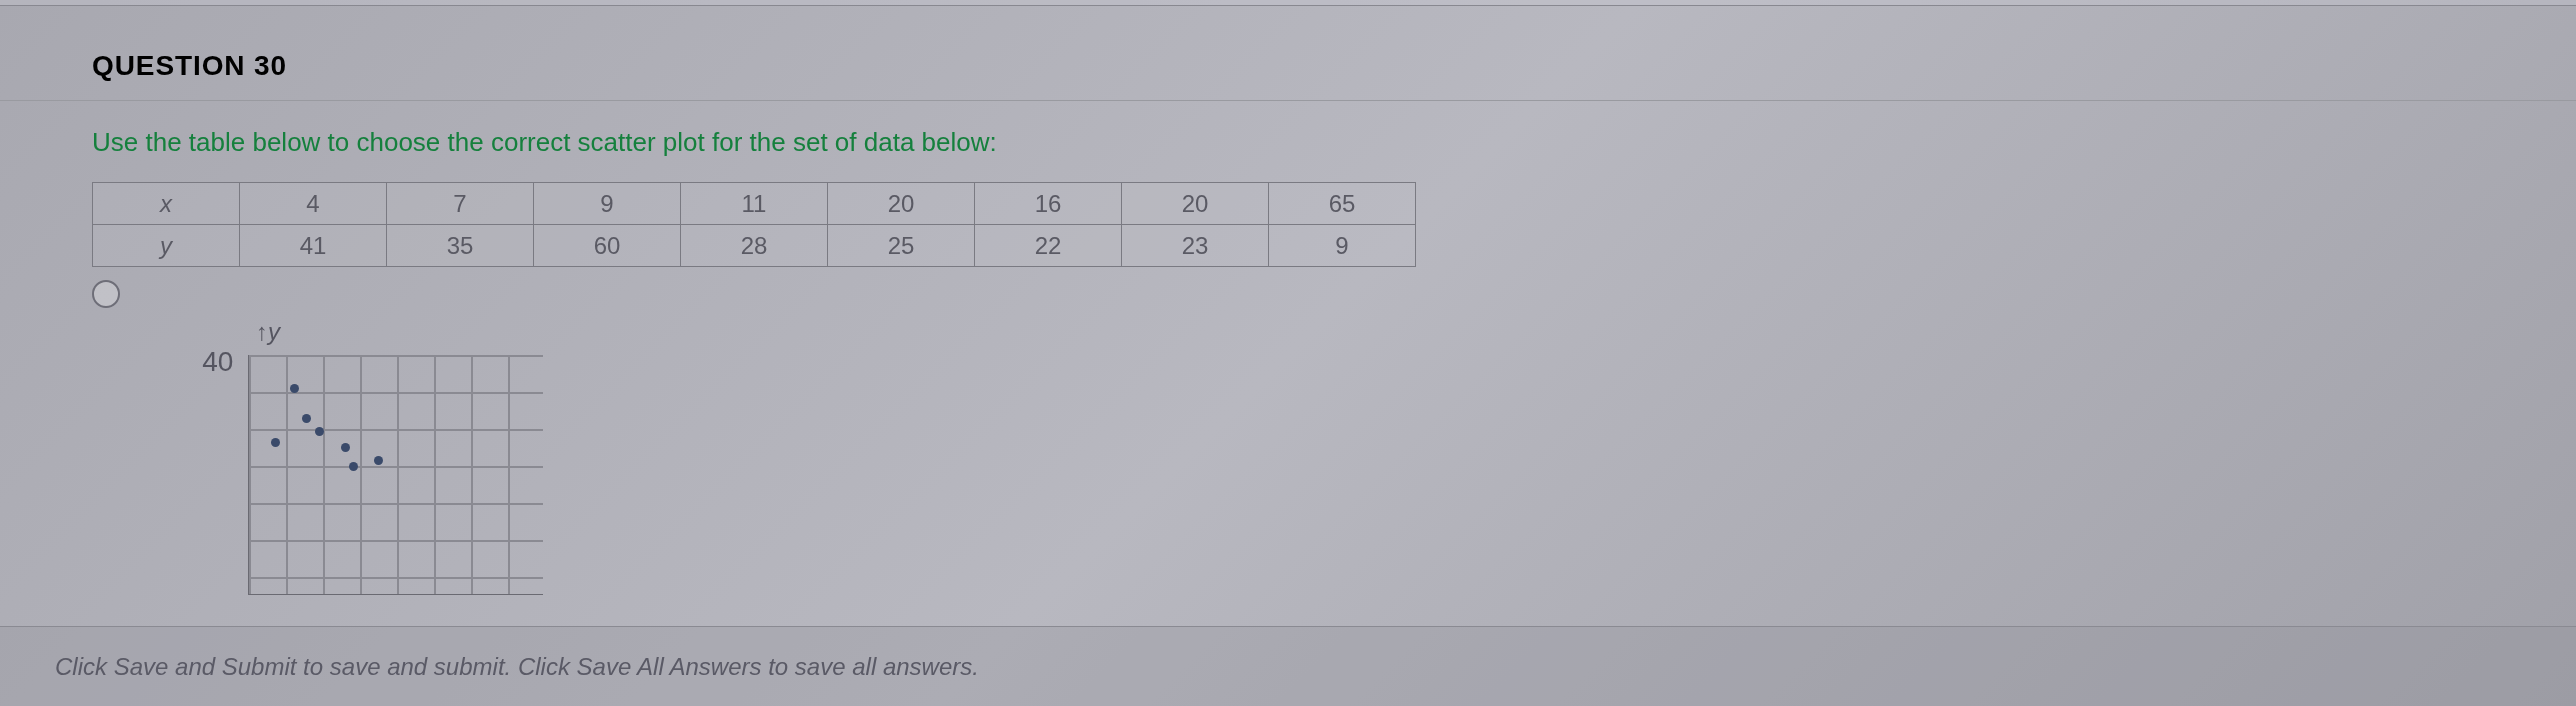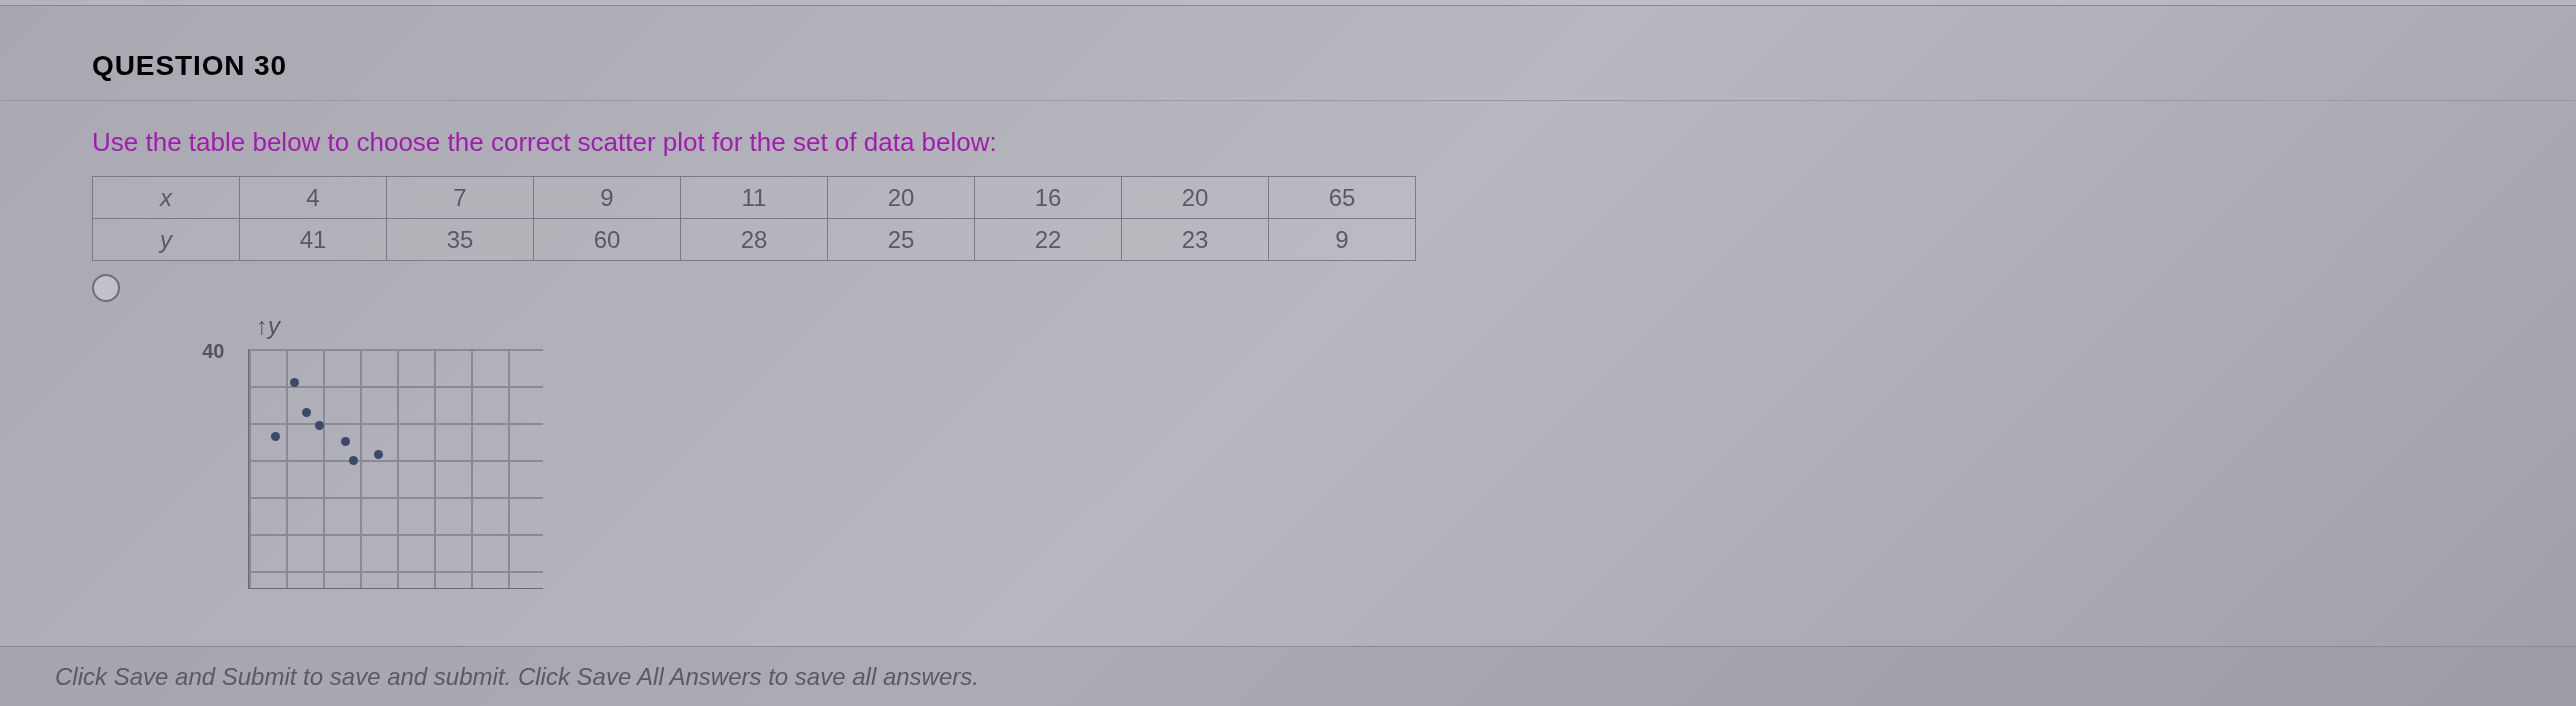--- a/index.html
+++ b/index.html
@@ -23,22 +23,22 @@
     font-weight: 700;
     color: #000000;
     letter-spacing: 0.9px;
     border-bottom: 1.8px solid #999aa0;
   }
   .question-body {
     padding: 26px 92px 0 92px;
   }
   .prompt {
     font-size: 26px;
-    color: #a21caf;
-    margin-bottom: 18px;
+    color: #15803d;
+    margin-bottom: 24px;
   }
   table.data {
     border-collapse: collapse;
     margin-bottom: 9.2px;
   }
   table.data td {
     border: 1.8px solid #7a7a82;
     width: 147px;
     height: 42px;
     text-align: center;
@@ -55,24 +55,24 @@
   .scatter-wrap { position: relative; width: 387px; height: 295px; margin-left: 101px; margin-top: 9.2px; }
   .scatter-grid {
     position: absolute; left: 55px; top: 37px; width: 295px; height: 240px;
     background:
       repeating-linear-gradient(to right, #8a8a92 0 1.8px, transparent 1.8px 37px),
       repeating-linear-gradient(to bottom, #8a8a92 0 1.8px, transparent 1.8px 37px);
     border: 1.8px solid #6a6a72;
     border-top: none; border-right: none;
   }
   .axis-y-label { position:absolute; left: 63px; top: 0; font-size: 24px; font-style: italic; color:#555560; }
-  .scatter-tick40 { position:absolute; left: 9.2px; top: 28px; font-size: 20px; color:#555560;font-weight:bold; }
+  .scatter-tick40 { position:absolute; left: 9.2px; top: 28px; font-size: 28px; color:#555560; }
   .pt { position:absolute; width:9.2px; height:9.2px; background:#3a4a6a; border-radius:50%; }
   .footer-bar {
-    position: absolute; left: 0; right: 0; bottom: 0; height: 60px;
+    position: absolute; left: 0; right: 0; bottom: 0; height: 80px;
     background: rgba(150,150,158,0.35);
     border-top: 1.8px solid #8a8a92;
     display:flex; align-items:center; padding: 0 55px;
     font-size: 24px; font-style: italic; color: #5a5a66;
   }
 </style>
 </head>
 <body>
 
 <div class="toolbar-rule"></div>

